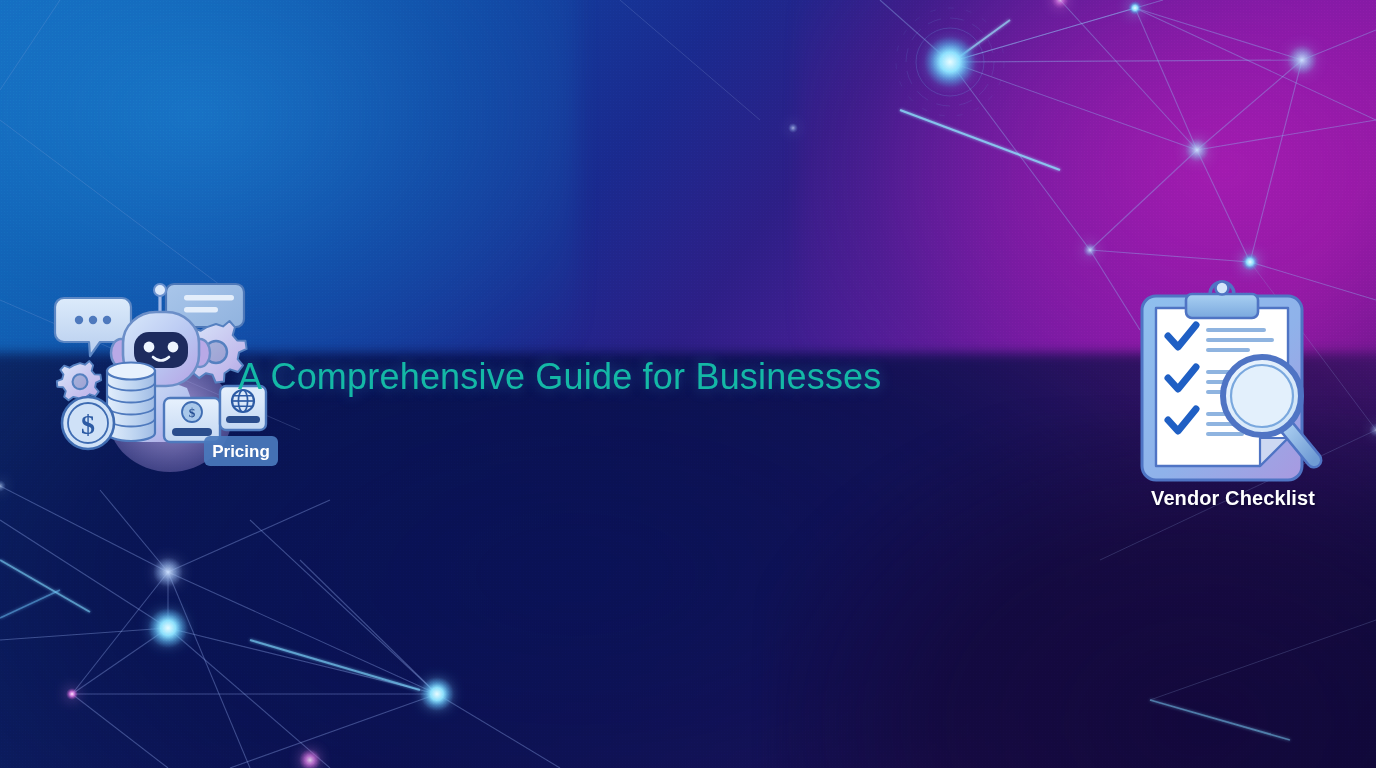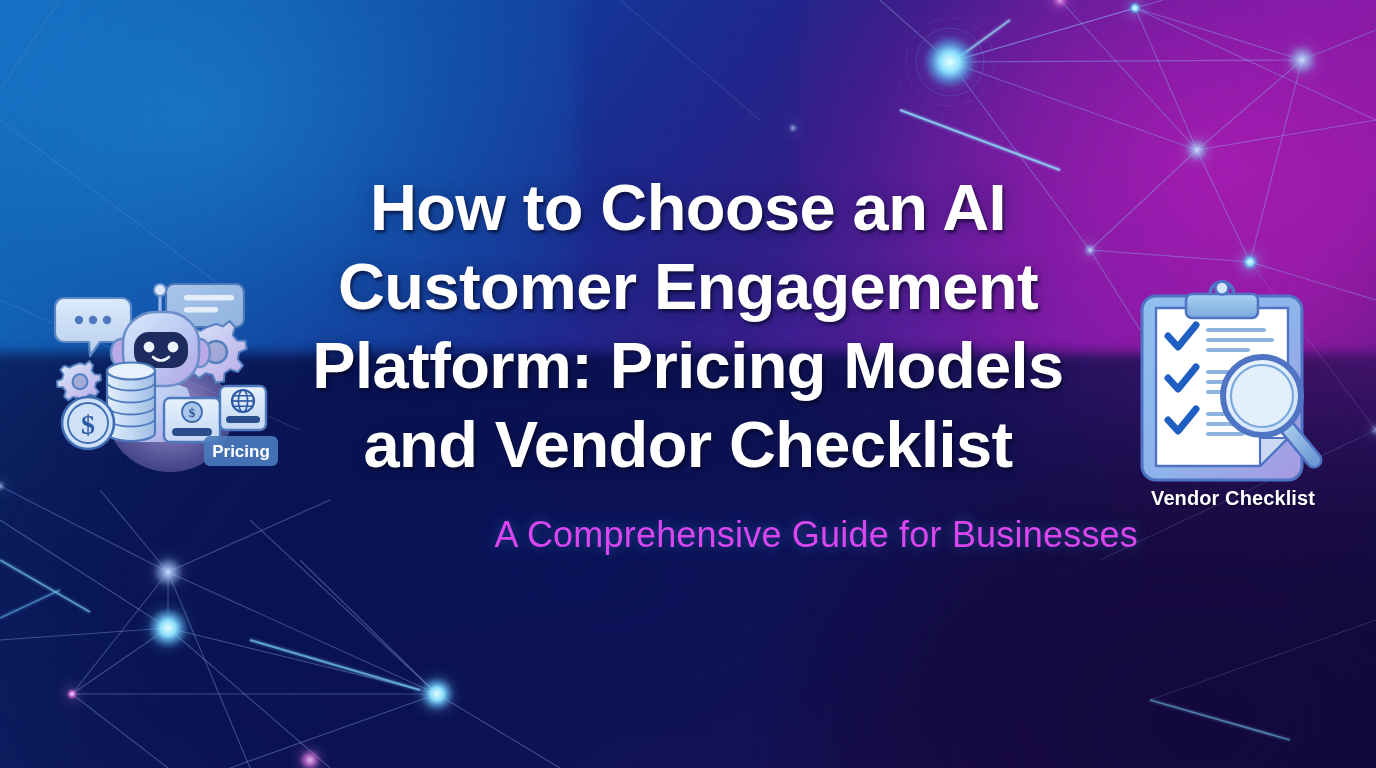--- a/index.html
+++ b/index.html
@@ -119,22 +119,22 @@
     margin: 0 0 0 0;
     text-shadow:
        2px 3px 3px rgba(3,6,30,0.58),
        0 0 18px rgba(10,20,60,0.30);
     transform: translateY(-22px);
   }
   .title .ln { display: block; white-space: nowrap; }
 
   .subtitle {
     width: 900px;
-    text-align: right;
-    color: #d946ef;
+    text-align: left;
+    color: #14b8a6;
     font-family: "Liberation Sans", sans-serif;
     font-weight: 400;
     font-size: 36px;
     line-height: 42px;
     letter-spacing: 0.2px;
     margin-top: 30px;
     text-shadow: 0 0 14px rgba(60,150,230,0.45);
     transform: translateY(-22px);
   }
 
@@ -470,22 +470,16 @@
       <line x1="158" y1="152" x2="186" y2="186" stroke="#4f74c4" stroke-width="17" stroke-linecap="round"></line>
       <line x1="158" y1="152" x2="186" y2="186" stroke="url(#handleG)" stroke-width="12" stroke-linecap="round"></line>
       <circle cx="134" cy="122" r="39" fill="url(#lensG)" stroke="#4f74c4" stroke-width="6"></circle>
       <circle cx="134" cy="122" r="31" fill="#e3f0fc" stroke="#7aa8de" stroke-width="2.2"></circle>
     </g>
   </svg>
 
   <div class="vendor-label">Vendor Checklist</div>
 
   <div class="center-col">
-    <h1 class="title">
-      <span class="ln">How to Choose an AI</span>
-      <span class="ln">Customer Engagement</span>
-      <span class="ln">Platform: Pricing Models</span>
-      <span class="ln">and Vendor Checklist</span>
-    </h1>
     <div class="subtitle">A Comprehensive Guide for Businesses</div>
   </div>
 
 </div>
 
 </body></html>

